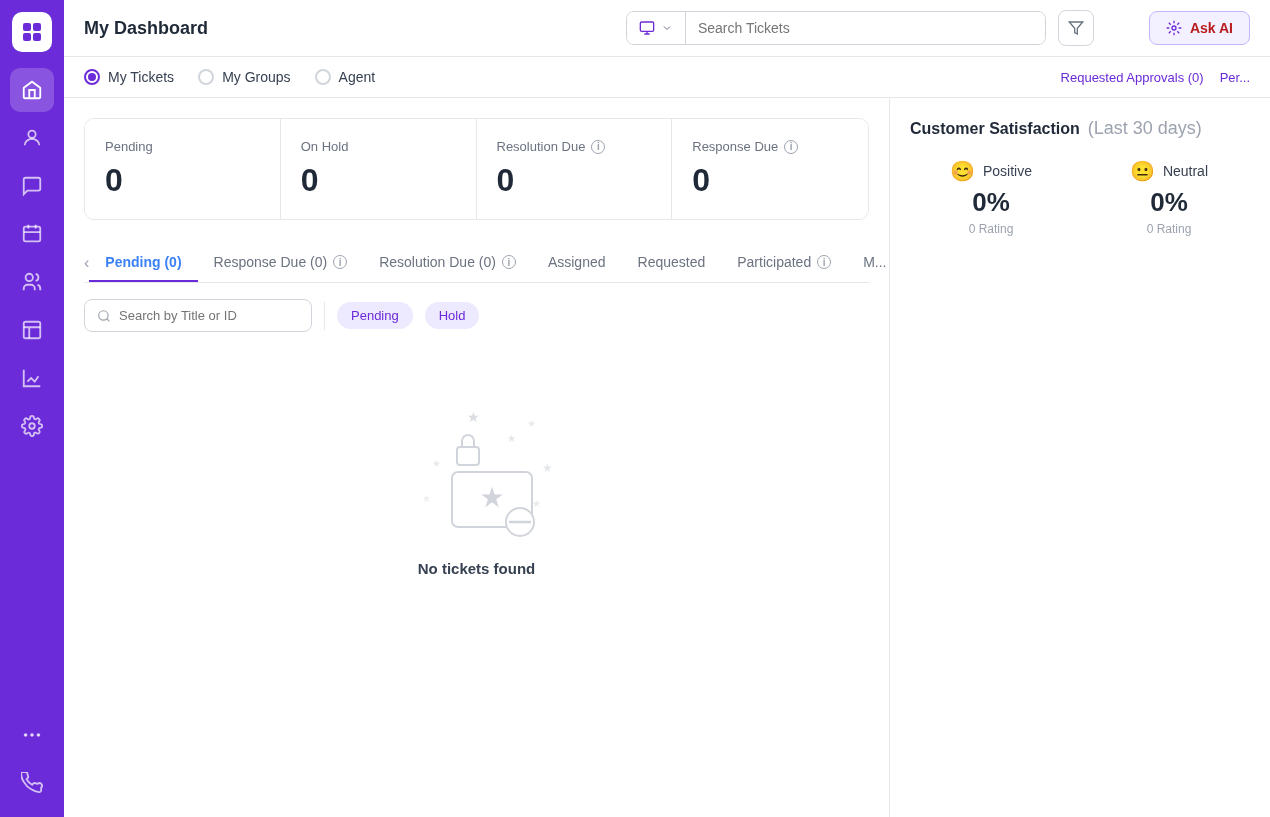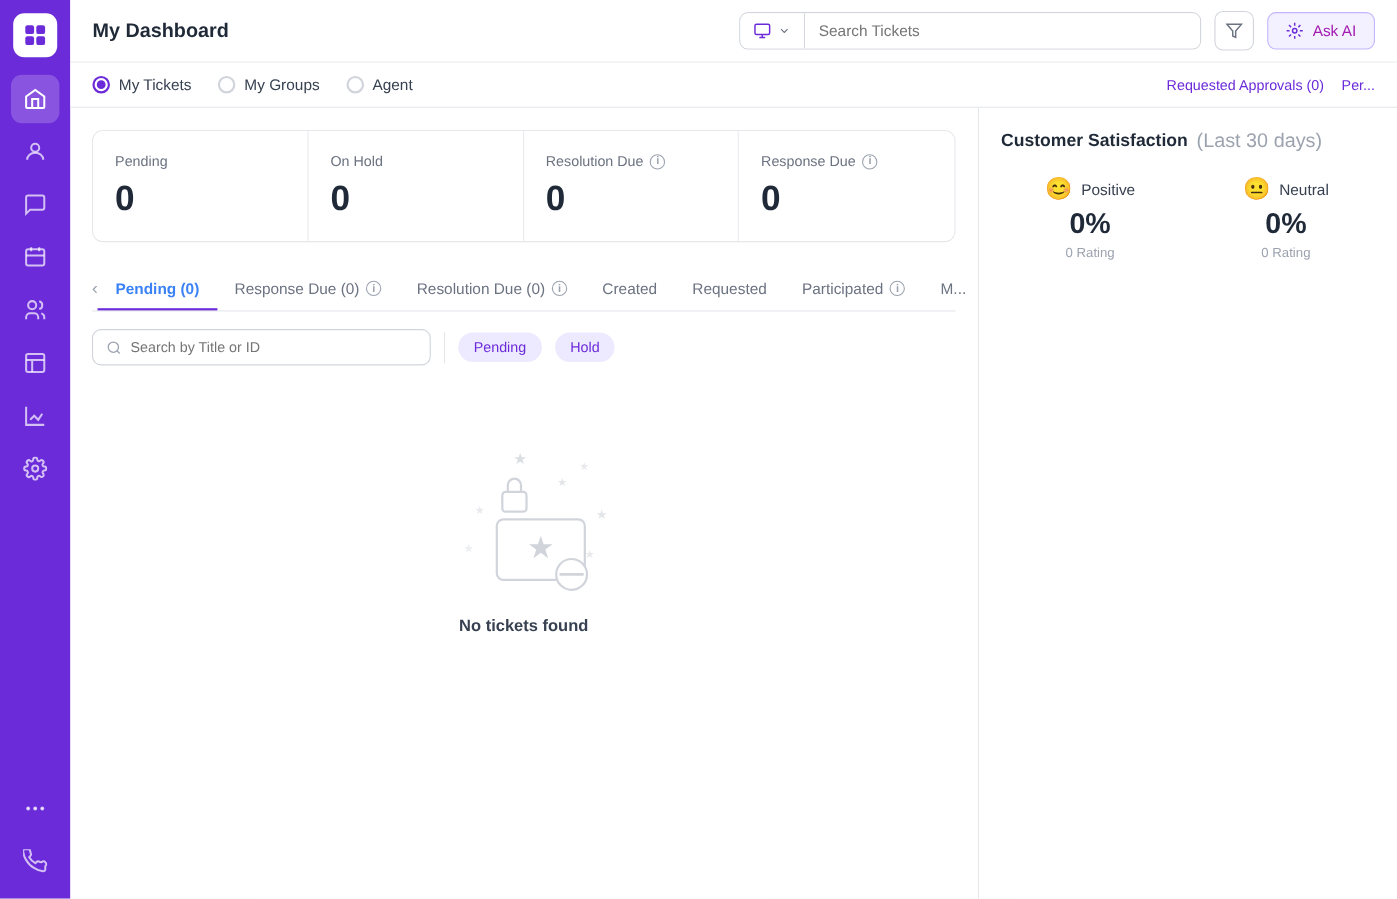--- a/index.html
+++ b/index.html
@@ -92,21 +92,21 @@
       display: flex; align-items: center; justify-content: center;
       cursor: pointer; background: white;
     }
     .ask-ai-btn {
       display: flex; align-items: center; gap: 8px;
       padding: 8px 16px;
       background: #f3f0ff;
       border: 1px solid #c4b5fd;
       border-radius: 8px;
       cursor: pointer;
-      font-size: 14px; font-weight: 400; color: #a21caf;
+      font-size: 14px; font-weight: 700; color: #b91c1c; margin-left: 43px;
     }
 
     
     .tabs-bar {
       display: flex;
       align-items: center;
       padding: 12px 20px;
       border-bottom: 1px solid #e5e7eb;
       gap: 24px;
       background: white;
@@ -201,21 +201,21 @@
     }
 
     
     .search-row {
       display: flex; align-items: center; gap: 12px;
       margin-bottom: 20px;
     }
     .ticket-search {
       display: flex; align-items: center; gap: 8px;
       border: 1px solid #d1d5db; border-radius: 8px;
-      padding: 8px 12px; background: white; width: 308px;
+      padding: 8px 12px; background: white; width: 228px;
     }
     .ticket-search input {
       border: none; outline: none; font-size: 13px; color: #9ca3af;
       background: transparent; flex: 1;
     }
     .divider-v { width: 1px; height: 28px; background: #e5e7eb; }
     .status-chip {
       padding: 6px 14px; border-radius: 20px;
       font-size: 13px; font-weight: 500; cursor: pointer;
     }
@@ -437,21 +437,21 @@
         </div>
         <div class="sub-tab">
           <span>Response Due (0)</span>
           <span class="info-icon">i</span>
         </div>
         <div class="sub-tab">
           <span>Resolution Due (0)</span>
           <span class="info-icon">i</span>
         </div>
         <div class="sub-tab">
-          <span>Created</span>
+          <span>Assigned</span>
         </div>
         <div class="sub-tab">
           <span>Requested</span>
         </div>
         <div class="sub-tab">
           <span>Participated</span>
           <span class="info-icon">i</span>
         </div>
         <div class="sub-tab">
           <span>M...</span>

